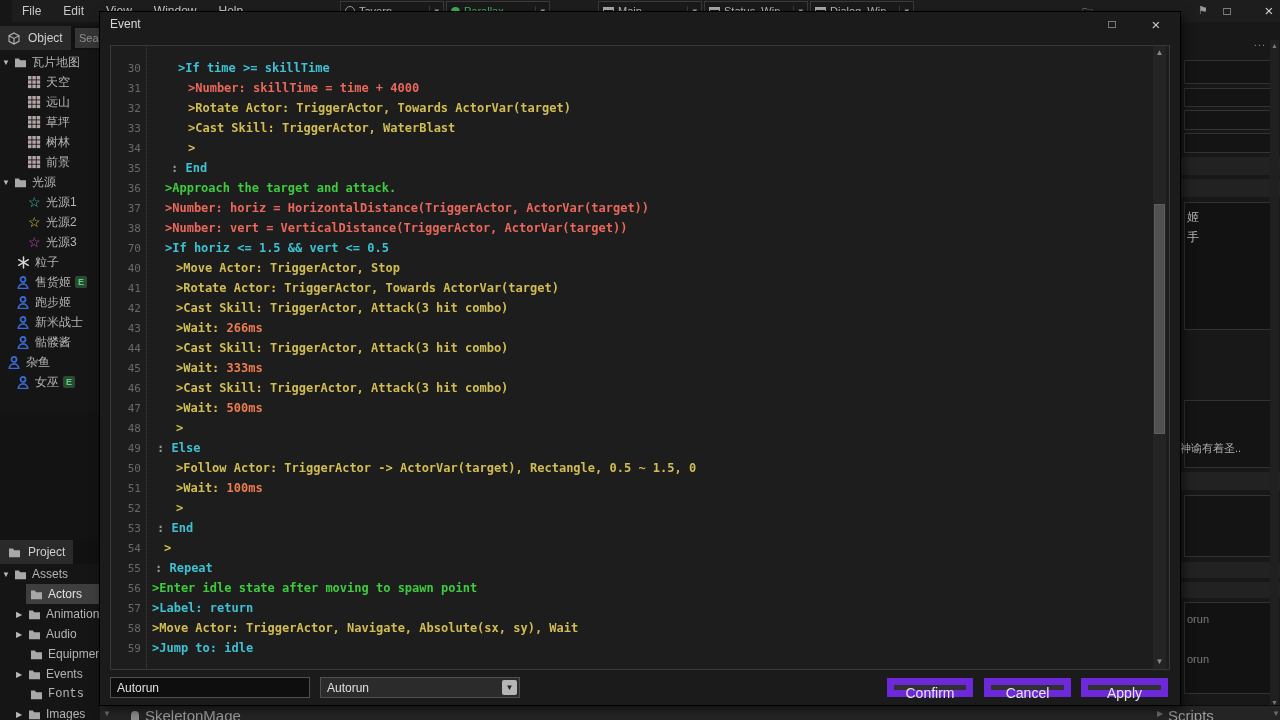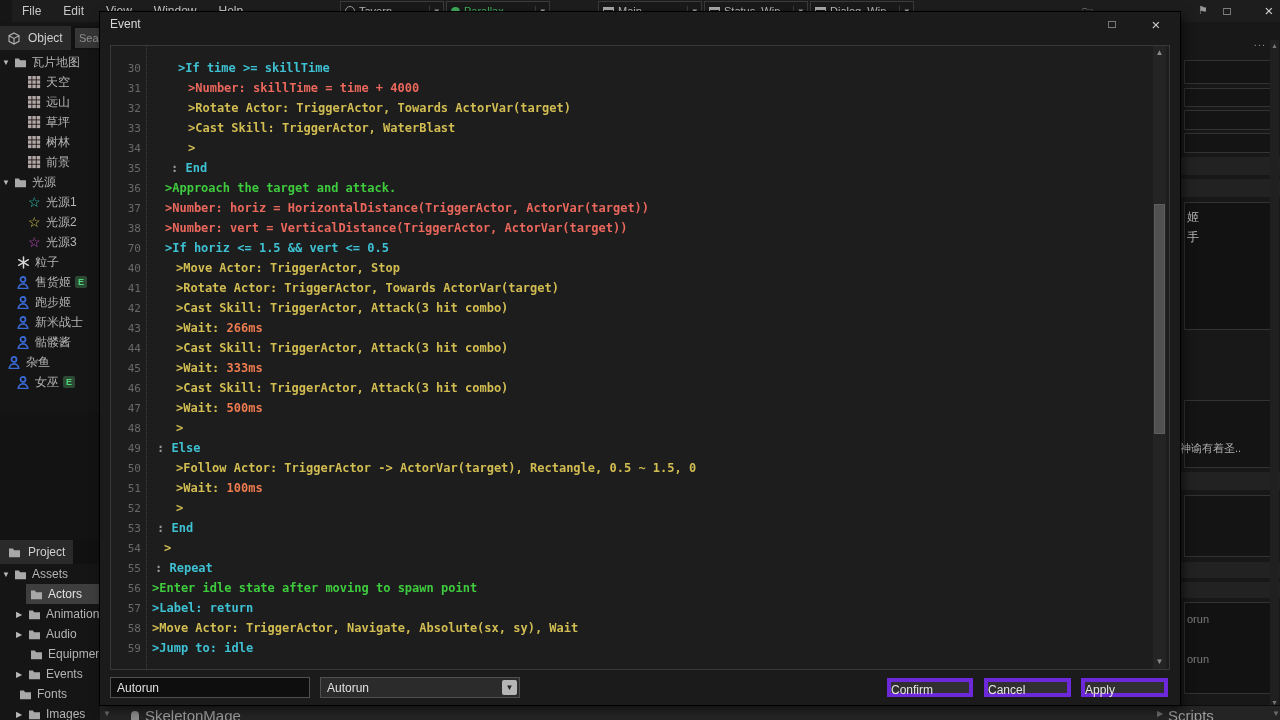--- a/index.html
+++ b/index.html
@@ -76,22 +76,22 @@
   .vthumb { position:absolute; left:1px; width:11px; background:#515151; border:1px solid #5e5e5e; }
 
   .dfooter { position:absolute; left:0; top:663px; width:100%; height:30px; }
   .dinput { position:absolute; left:10px; top:2px; width:200px; height:21px; background:#0e0e0e;
             border:1px solid #4f4f4f; color:#e0e0e0; font-size:12px; padding:0 6px;
             font-family:"Liberation Sans", sans-serif; }
   .dselect { position:absolute; left:220px; top:2px; width:200px; height:21px; background:#2b2b2b;
              border:1px solid #4f4f4f; color:#e0e0e0; font-size:12px; display:flex; align-items:center; padding-left:6px; }
   .dselect .sel-arrow { position:absolute; right:2px; top:2px; width:15px; height:15px; background:#b5b5b5;
              color:#222; font-size:8px; text-align:center; line-height:15px; border-radius:2px; }
-  .dbtn { position:absolute; top:3px; height:19px; width:86px; background:#303030; border:4px solid #6d28d9;
-          color:#e5e5e5; font-size:12px; line-height:17px; }
+  .dbtn { position:absolute; top:3px; height:19px; width:86px; background:#303030; border:7px solid #6d28d9;
+          color:#e5e5e5; font-size:14px; text-align:center; line-height:17px; }
 </style>
 </head>
 <body>
 
 <div class="screen">
 
   <div class="menubar">
     <div class="menu-items">
       <span>File</span>
       <span>Edit</span>
@@ -385,21 +385,21 @@
         </div>
         <div class="tree-row" style="padding-left: 16px;">
           <span class="exp">▶</span>
           <span class="ticon">
             <svg width="13" height="11" viewBox="0 0 16 14">
               <path d="M1 2 h5 l1.5 2 H15 v9 H1 z" fill="#a8a8a8"></path>
             </svg>
           </span>
           <span class="tlabel">Events</span>
         </div>
-        <div class="tree-row" style="padding-left: 19px;">
+        <div class="tree-row" style="padding-left: 30px; font-family: Liberation Mono, monospace;">
           <span class="ticon">
             <svg width="13" height="11" viewBox="0 0 16 14">
               <path d="M1 2 h5 l1.5 2 H15 v9 H1 z" fill="#a8a8a8"></path>
             </svg>
           </span>
           <span class="tlabel">Fonts</span>
         </div>
         <div class="tree-row" style="padding-left: 16px;">
           <span class="exp">▶</span>
           <span class="ticon">

